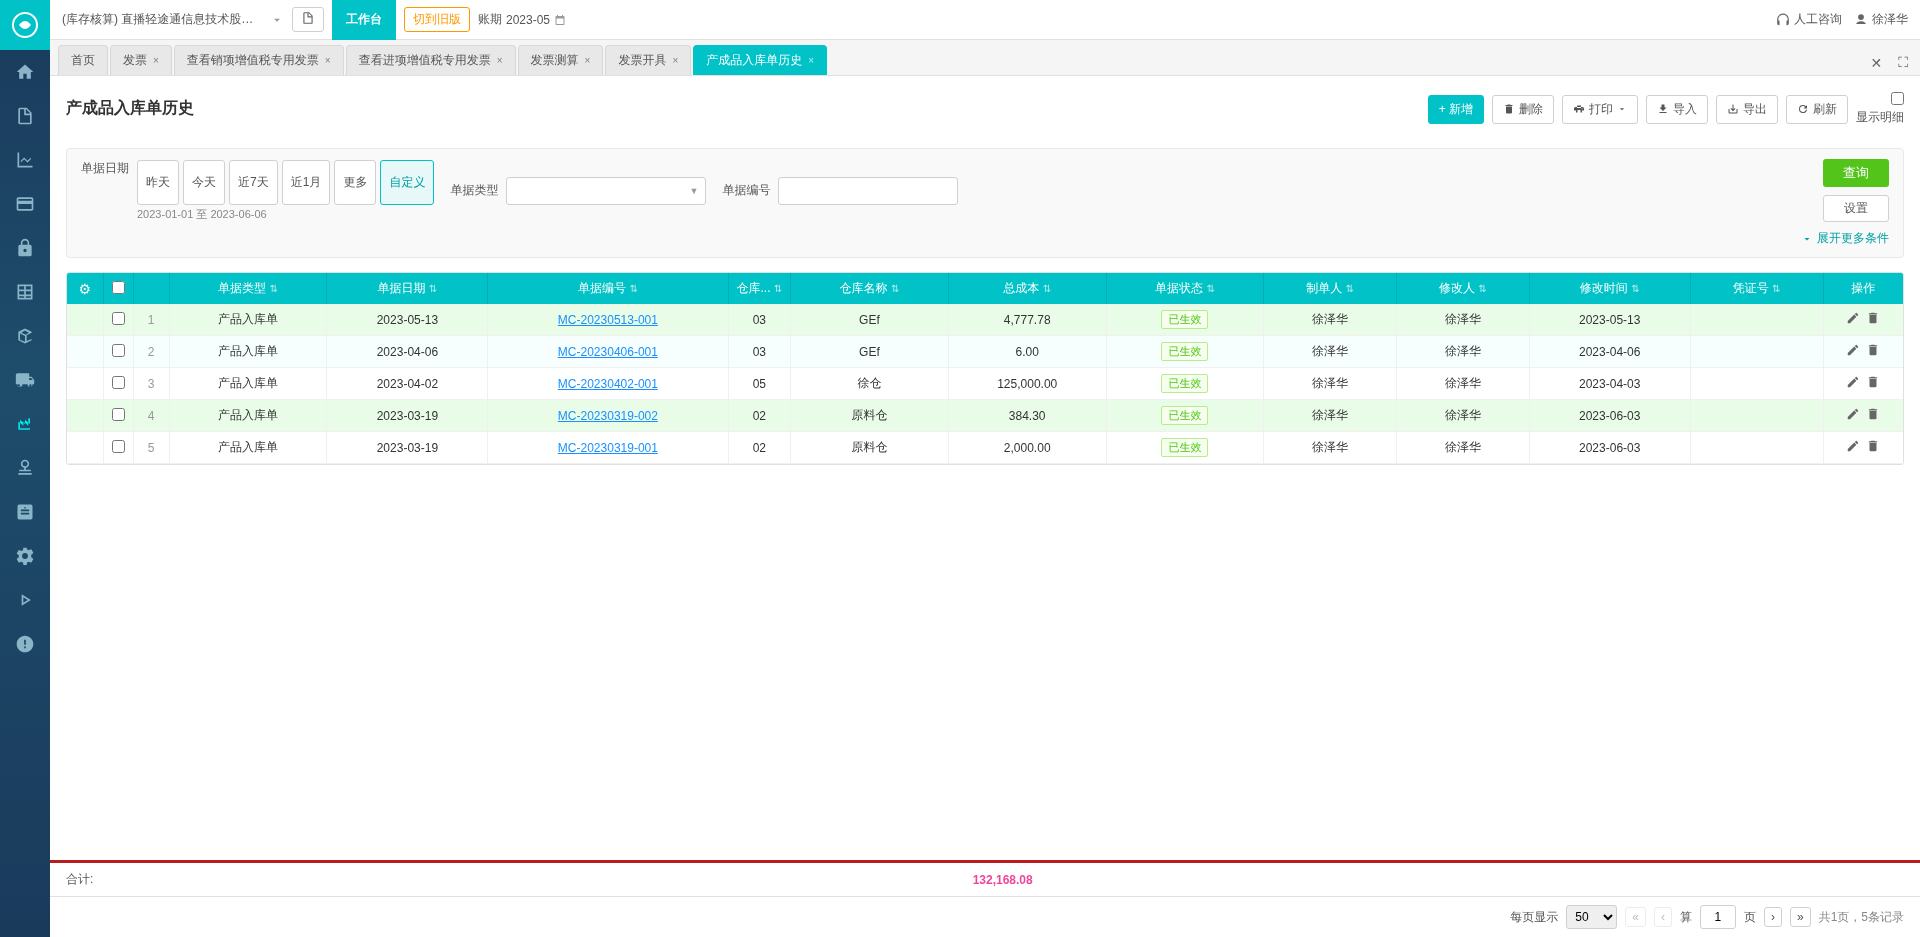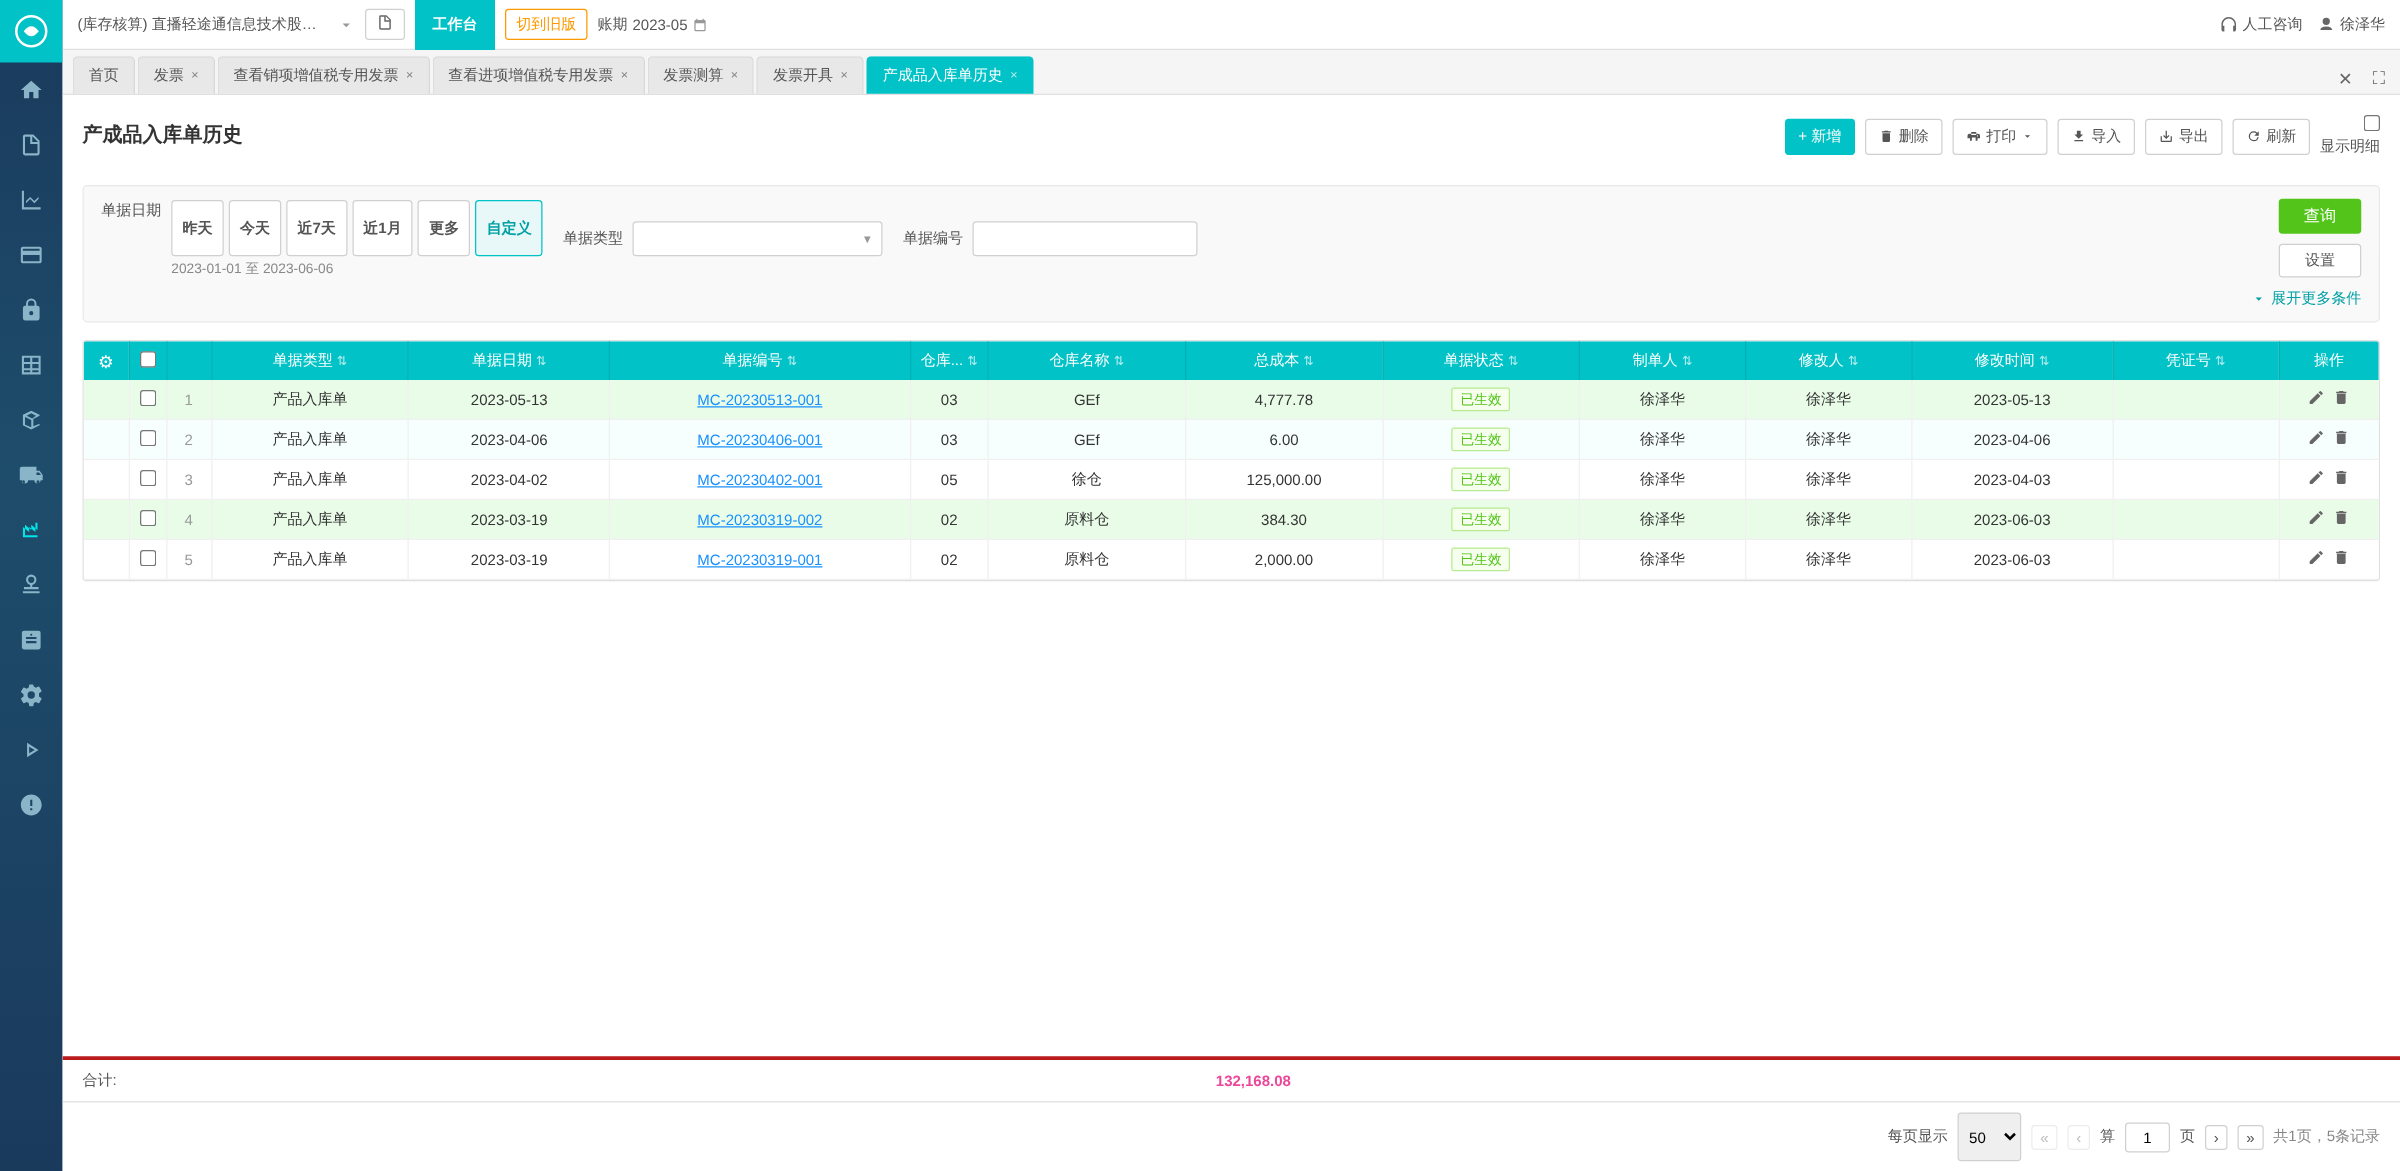--- a/index.html
+++ b/index.html
@@ -44,21 +44,21 @@
     .toolbar { display: flex; align-items: center; justify-content: flex-end; gap: 8px; margin-bottom: 12px; }
     .toolbar-btn { display: flex; align-items: center; gap: 4px; padding: 5px 10px; border: 1px solid #d0d0d0; background: #fff; border-radius: 3px; cursor: pointer; font-size: 12px; color: #555; }
     .toolbar-btn-primary { background: #00c2c7; color: #fff; border-color: #00c2c7; }
     .checkbox-label { display: flex; align-items: flex-end; gap: 4px; font-size: 12px; color: #555; cursor: pointer; flex-direction: column; }
 
     
     .filter-area { background: #f9f9f9; border: 1px solid #e8e8e8; border-radius: 4px; padding: 10px 14px; margin-bottom: 14px; }
     .filter-row { display: flex; align-items: center; gap: 16px; flex-wrap: wrap; }
     .filter-label { font-size: 12px; color: #555; white-space: nowrap; }
     .filter-date-options { display: flex; align-items: center; gap: 4px; }
-    .filter-date-btn { padding: 13px 8px; border-radius: 3px; border: 1px solid #d0d0d0; background: #fff; font-size: 12px; cursor: pointer; color: #555; font-weight: bold; }
+    .filter-date-btn { padding: 13px 8px; border-radius: 3px; border: 1px solid #d0d0d0; background: #fff; font-size: 12px; cursor: pointer; color: #555; }
     .filter-date-btn.custom { background: #e8f8f8; border-color: #00c2c7; color: #00a0a5; }
     .filter-date-range { font-size: 11px; color: #888; margin-top: 2px; }
     .filter-select { height: 28px; border: 1px solid #d0d0d0; border-radius: 3px; padding: 0 8px; font-size: 12px; min-width: 200px; background: #fff; appearance: none; }
     .filter-select-wrap { position: relative; display: flex; align-items: center; }
     .filter-select-wrap::after { content: "▼"; font-size: 9px; color: #999; position: absolute; right: 8px; pointer-events: none; }
     .filter-input { height: 28px; border: 1px solid #d0d0d0; border-radius: 3px; padding: 0 8px; font-size: 12px; min-width: 180px; }
     .filter-expand { display: flex; align-items: center; gap: 4px; font-size: 12px; color: #00a0a5; cursor: pointer; margin-left: auto; }
     .search-btn { background: #52c41a; color: #fff; border: none; border-radius: 3px; padding: 5px 20px; font-size: 13px; cursor: pointer; }
     .set-btn { background: #fff; color: #555; border: 1px solid #d0d0d0; border-radius: 3px; padding: 4px 16px; font-size: 12px; cursor: pointer; margin-top: 4px; width: 100%; }
 
@@ -86,21 +86,21 @@
     td.checkbox-td input[type=checkbox] { cursor: pointer; }
 
     
     .footer-bar { background: #fff; border-top: 3px solid #b91c1c; padding: 8px 16px; display: flex; align-items: center; flex-shrink: 0; }
     .total-label { font-size: 12px; color: #555; margin-right: 8px; }
     .total-value { font-size: 12px; color: #ec4899; font-weight: bold; flex: 1; text-align: center; }
 
     
     .pagination { background: #fff; border-top: 1px solid #e0e0e0; padding: 8px 16px; display: flex; align-items: center; justify-content: flex-end; gap: 8px; flex-shrink: 0; font-size: 12px; }
     .pagination-label { color: #555; }
-    .pagination-select { height: 39px; border: 1px solid #d0d0d0; border-radius: 3px; padding: 0 4px; font-size: 12px; }
+    .pagination-select { height: 24px; border: 1px solid #d0d0d0; border-radius: 3px; padding: 0 4px; font-size: 12px; }
     .pagination-btn { background: #fff; border: 1px solid #d0d0d0; border-radius: 3px; padding: 2px 6px; cursor: pointer; color: #555; font-size: 12px; }
     .pagination-btn:disabled { opacity: 0.4; cursor: not-allowed; }
     .pagination-input { width: 36px; height: 24px; border: 1px solid #d0d0d0; border-radius: 3px; text-align: center; font-size: 12px; }
     .pagination-info { color: #888; }
 
     
     ::-webkit-scrollbar { width: 6px; height: 6px; }
     ::-webkit-scrollbar-track { background: #f0f0f0; }
     ::-webkit-scrollbar-thumb { background: #ccc; border-radius: 3px; }
   </style>

